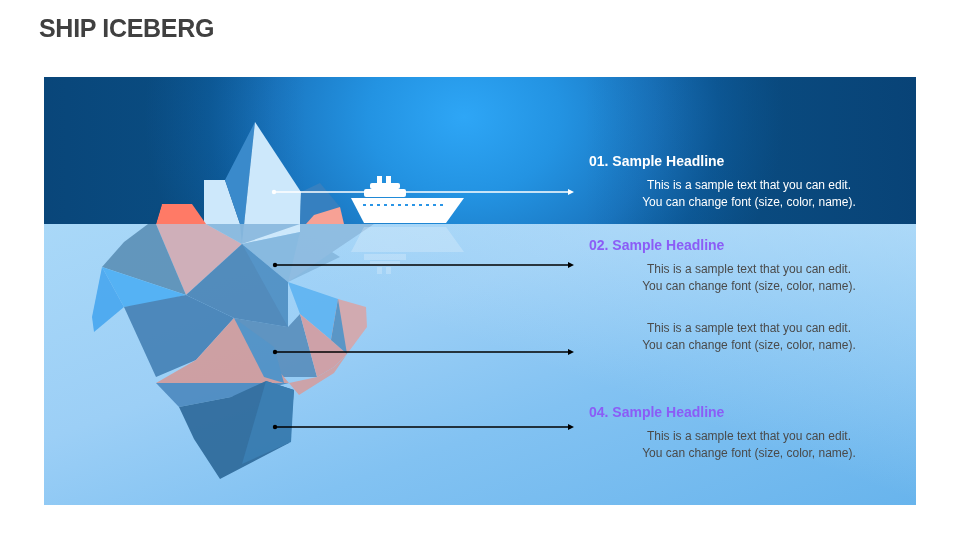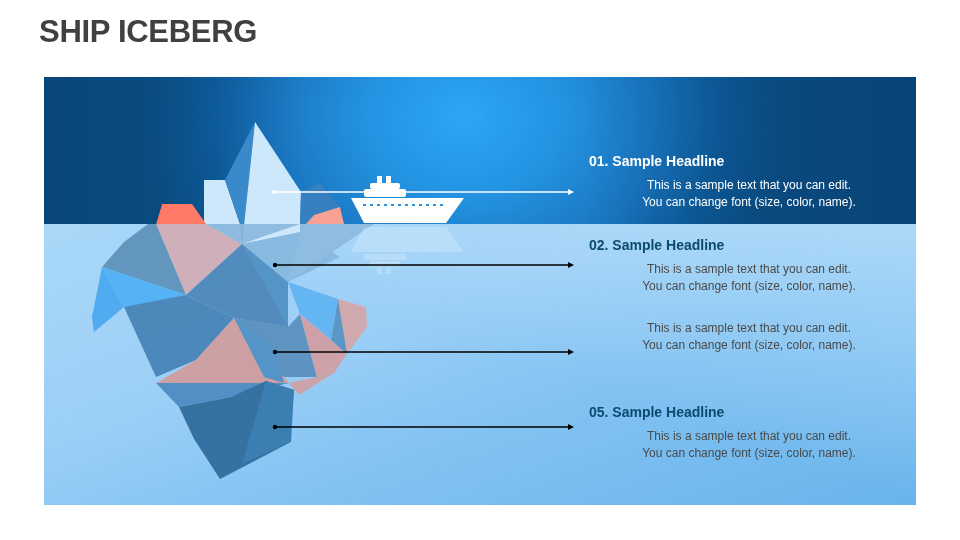--- a/index.html
+++ b/index.html
@@ -2,21 +2,21 @@
 <html><head>
 <meta charset="utf-8">
 <style>
   html, body { margin: 0; padding: 0; }
   body {
     width: 960px; height: 540px; background: #ffffff; position: relative; overflow: hidden;
     font-family: "Liberation Sans", "DejaVu Sans", sans-serif;
   }
   .title {
     position: absolute; left: 39px; top: 14px;
-    font-size: 31px; font-weight: bold; color: #404040; letter-spacing: -0.3px;
+    font-size: 25px; font-weight: bold; color: #404040; letter-spacing: -0.3px;
   }
   .panel {
     position: absolute; left: 44px; top: 77px; width: 872px; height: 428px; overflow: hidden;
   }
   .sky {
     position: absolute; left: 0; top: 0; width: 872px; height: 147px;
     background: radial-gradient(ellipse 320px 260px at 420px 40px, #2ea6f6 0%, #2393e2 30%, #1a76c0 60%, #0e5f9f 80%, #0b5288 100%);
   }
   .sky-shade {
     position: absolute; left: 0; top: 0; width: 872px; height: 147px;
@@ -34,21 +34,21 @@
   .item {
     position: absolute; left: 545px; width: 320px;
   }
   .item .head {
     font-size: 14px; font-weight: bold; line-height: 17px; margin-bottom: 7px;
   }
   .item .body {
     font-size: 12px; line-height: 17px; text-align: center;
   }
   .item.light .head, .item.light .body { color: #ffffff; }
-  .item.dark .head { color: #0c4a6e; }
+  .item.dark .head { color: #8b5cf6; }
   .item.dark .body { color: #4a4a4a; }
 </style>
 </head>
 <body>
 
 <div class="title">SHIP ICEBERG</div>
 
 <div class="panel">
   <div class="sky"></div>
   <div class="sky-shade"></div>
@@ -159,17 +159,17 @@
     <div class="body">This is a sample text that you can edit.</div>
     <div class="body">You can change font (size, color, name).</div>
   </div>
 
   <div class="item dark" style="top:243px;">
     <div class="body">This is a sample text that you can edit.</div>
     <div class="body">You can change font (size, color, name).</div>
   </div>
 
   <div class="item dark" style="top:327px;">
-    <div class="head">05.  Sample Headline</div>
+    <div class="head">04.  Sample Headline</div>
     <div class="body">This is a sample text that you can edit.</div>
     <div class="body">You can change font (size, color, name).</div>
   </div>
 </div>
 
 </body></html>

